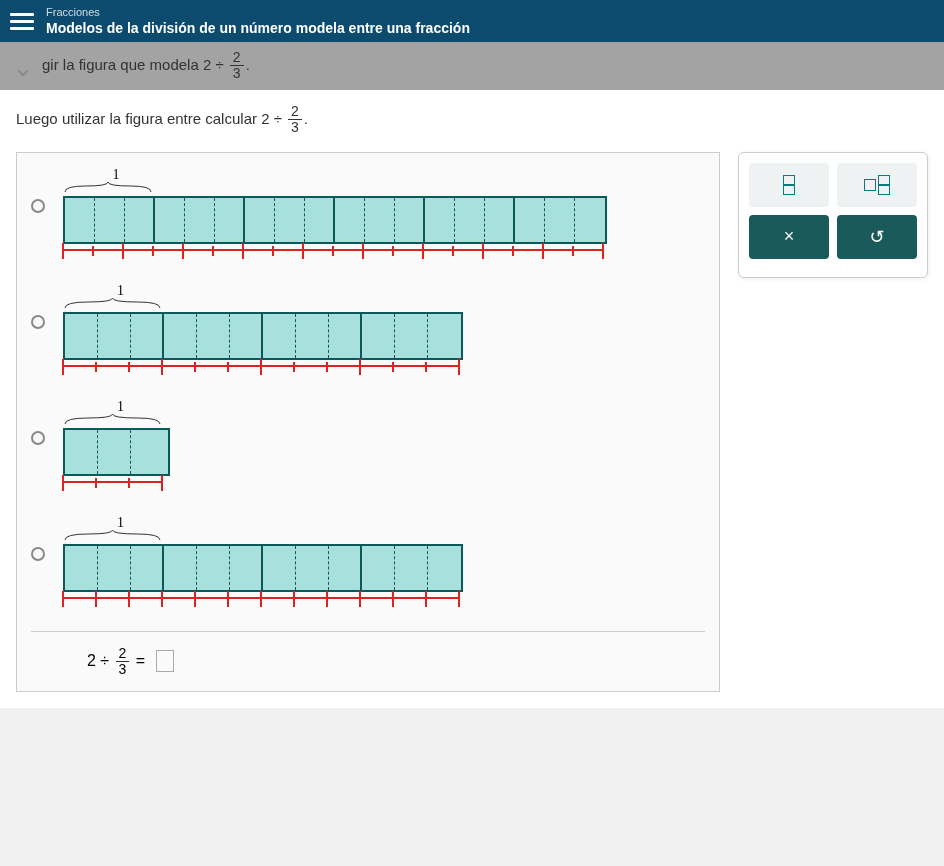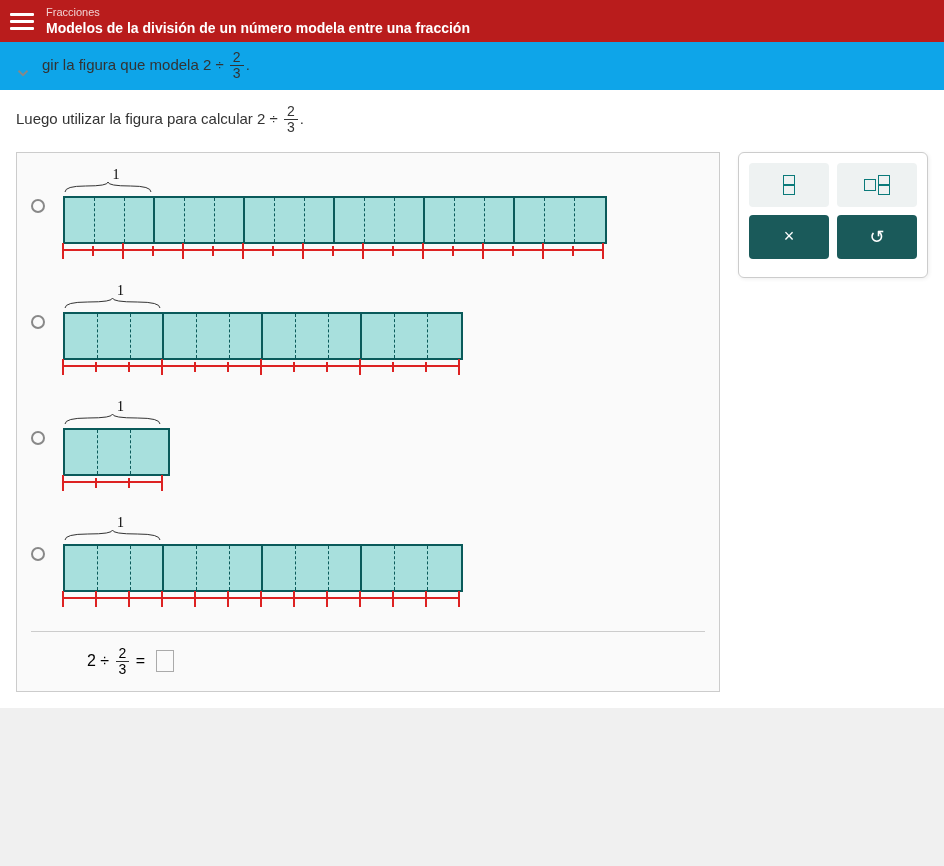--- a/index.html
+++ b/index.html
@@ -1,24 +1,24 @@
 <!DOCTYPE html>
 <html><head>
 <meta charset="utf-8">
 <style>
 * { margin: 0; padding: 0; box-sizing: border-box; }
 body { font-family: Arial, sans-serif; background: #f0f0f0; width: 944px; height: 866px; overflow: hidden; }
 
-.header { background: #b91c1c; color: white; display: flex; align-items: center; padding: 6px 10px; }
+.header { background: #0c4a6e; color: white; display: flex; align-items: center; padding: 6px 10px; }
 .menu-icon { width: 24px; height: 24px; display: flex; flex-direction: column; justify-content: center; gap: 4px; margin-right: 12px; cursor: pointer; }
 .menu-icon span { display: block; height: 3px; background: white; border-radius: 1px; }
 .header-text { font-size: 14px; font-weight: bold; }
 .header-small { font-size: 11px; opacity: 0.8; margin-bottom: 2px; }
 
-.instruction-row { display: flex; align-items: flex-end; background: #0ea5e9; padding: 8px 14px; }
+.instruction-row { display: flex; align-items: flex-end; background: #a3a3a3; padding: 8px 14px; }
 .chevron { width: 18px; height: 18px; margin-right: 10px; color: #888; flex-shrink: 0; }
 .instruction-text { font-size: 15px; color: #333; }
 .sub-instruction { padding: 14px 16px 16px 16px; font-size: 15px; color: #333; background: white; }
 
 .frac { display: inline-flex; flex-direction: column; align-items: center; vertical-align: middle; font-size: 14px; line-height: 1.1; margin: 0 2px; }
 .frac .num { border-bottom: 1px solid #333; padding: 0 3px; }
 .frac .den { padding: 0 3px; }
 
 .main-layout { display: flex; gap: 18px; padding: 0 16px 16px 16px; background: white; }
 .options-panel { flex: 1; border: 1px solid #ccc; background: #fafafa; padding: 14px; }
@@ -76,21 +76,21 @@
     <span>2</span>
     <span>÷</span>
     <span class="frac">
       <span class="num">2</span>
       <span class="den">3</span>
     </span><span>.</span>
   </div>
 </div>
 
 <div class="sub-instruction">
-  <span>Luego utilizar la figura para calcular </span>
+  <span>Luego utilizar la figura entre calcular </span>
   <span>2</span>
   <span>÷</span>
   <span class="frac">
     <span class="num">2</span>
     <span class="den">3</span>
   </span><span>.</span>
 </div>
 
 <div class="main-layout">
   <div class="options-panel">

